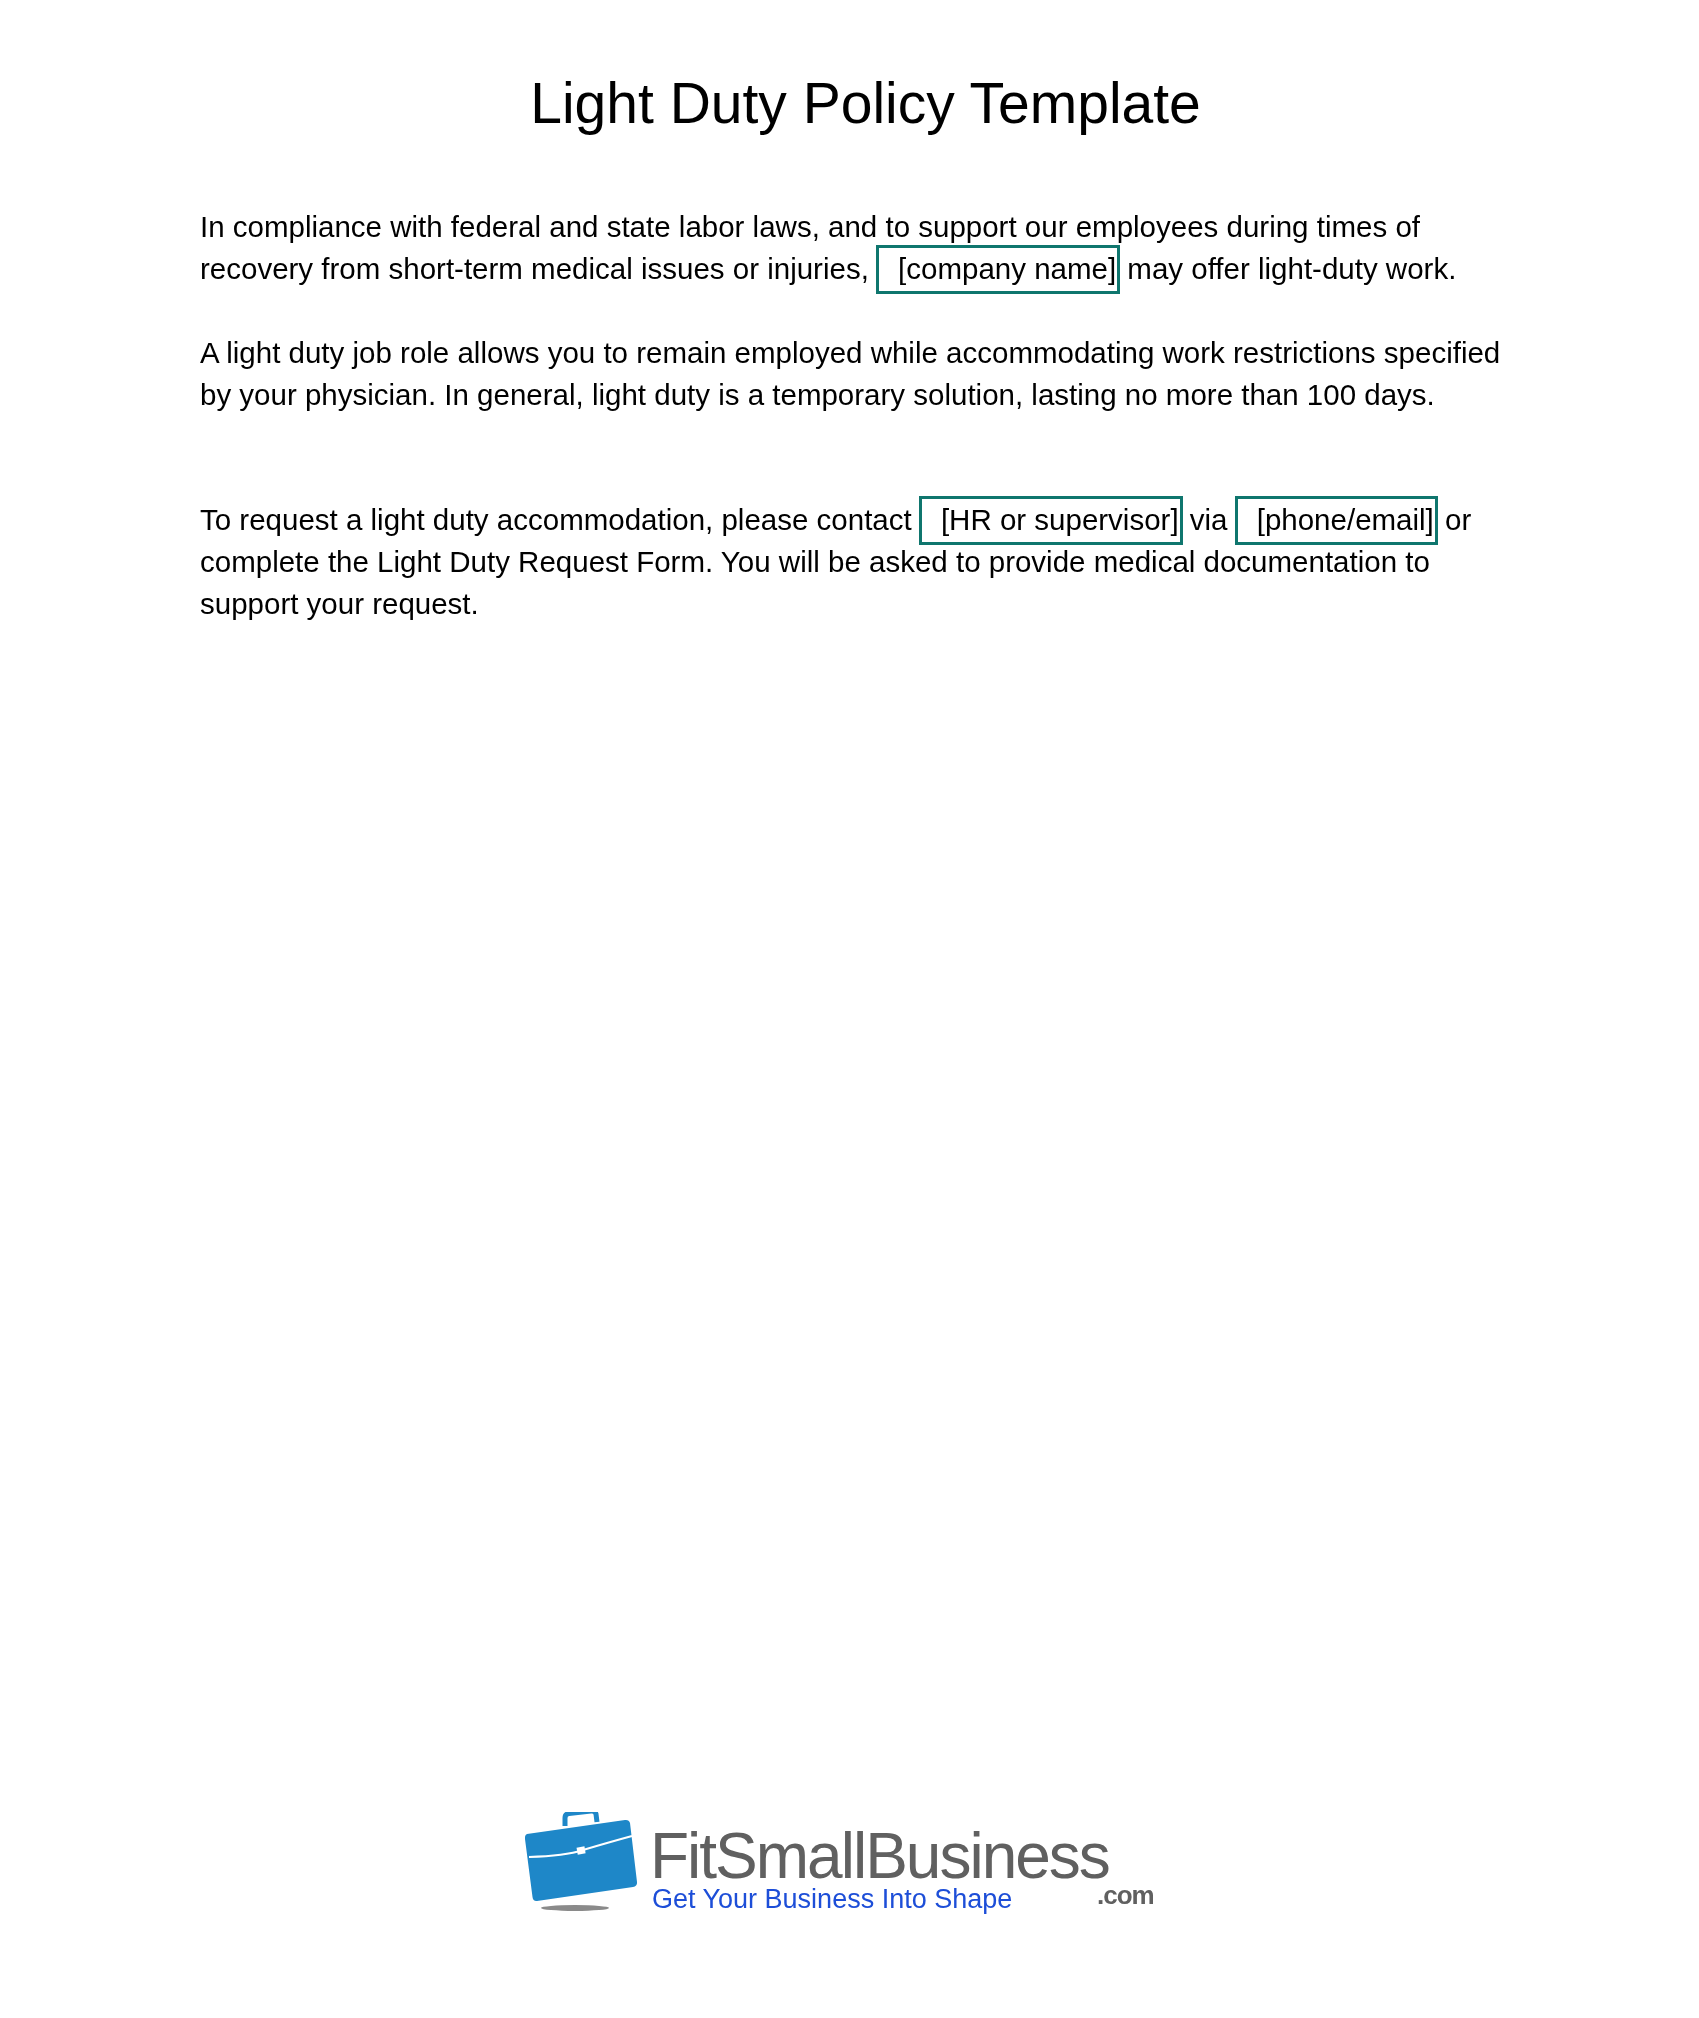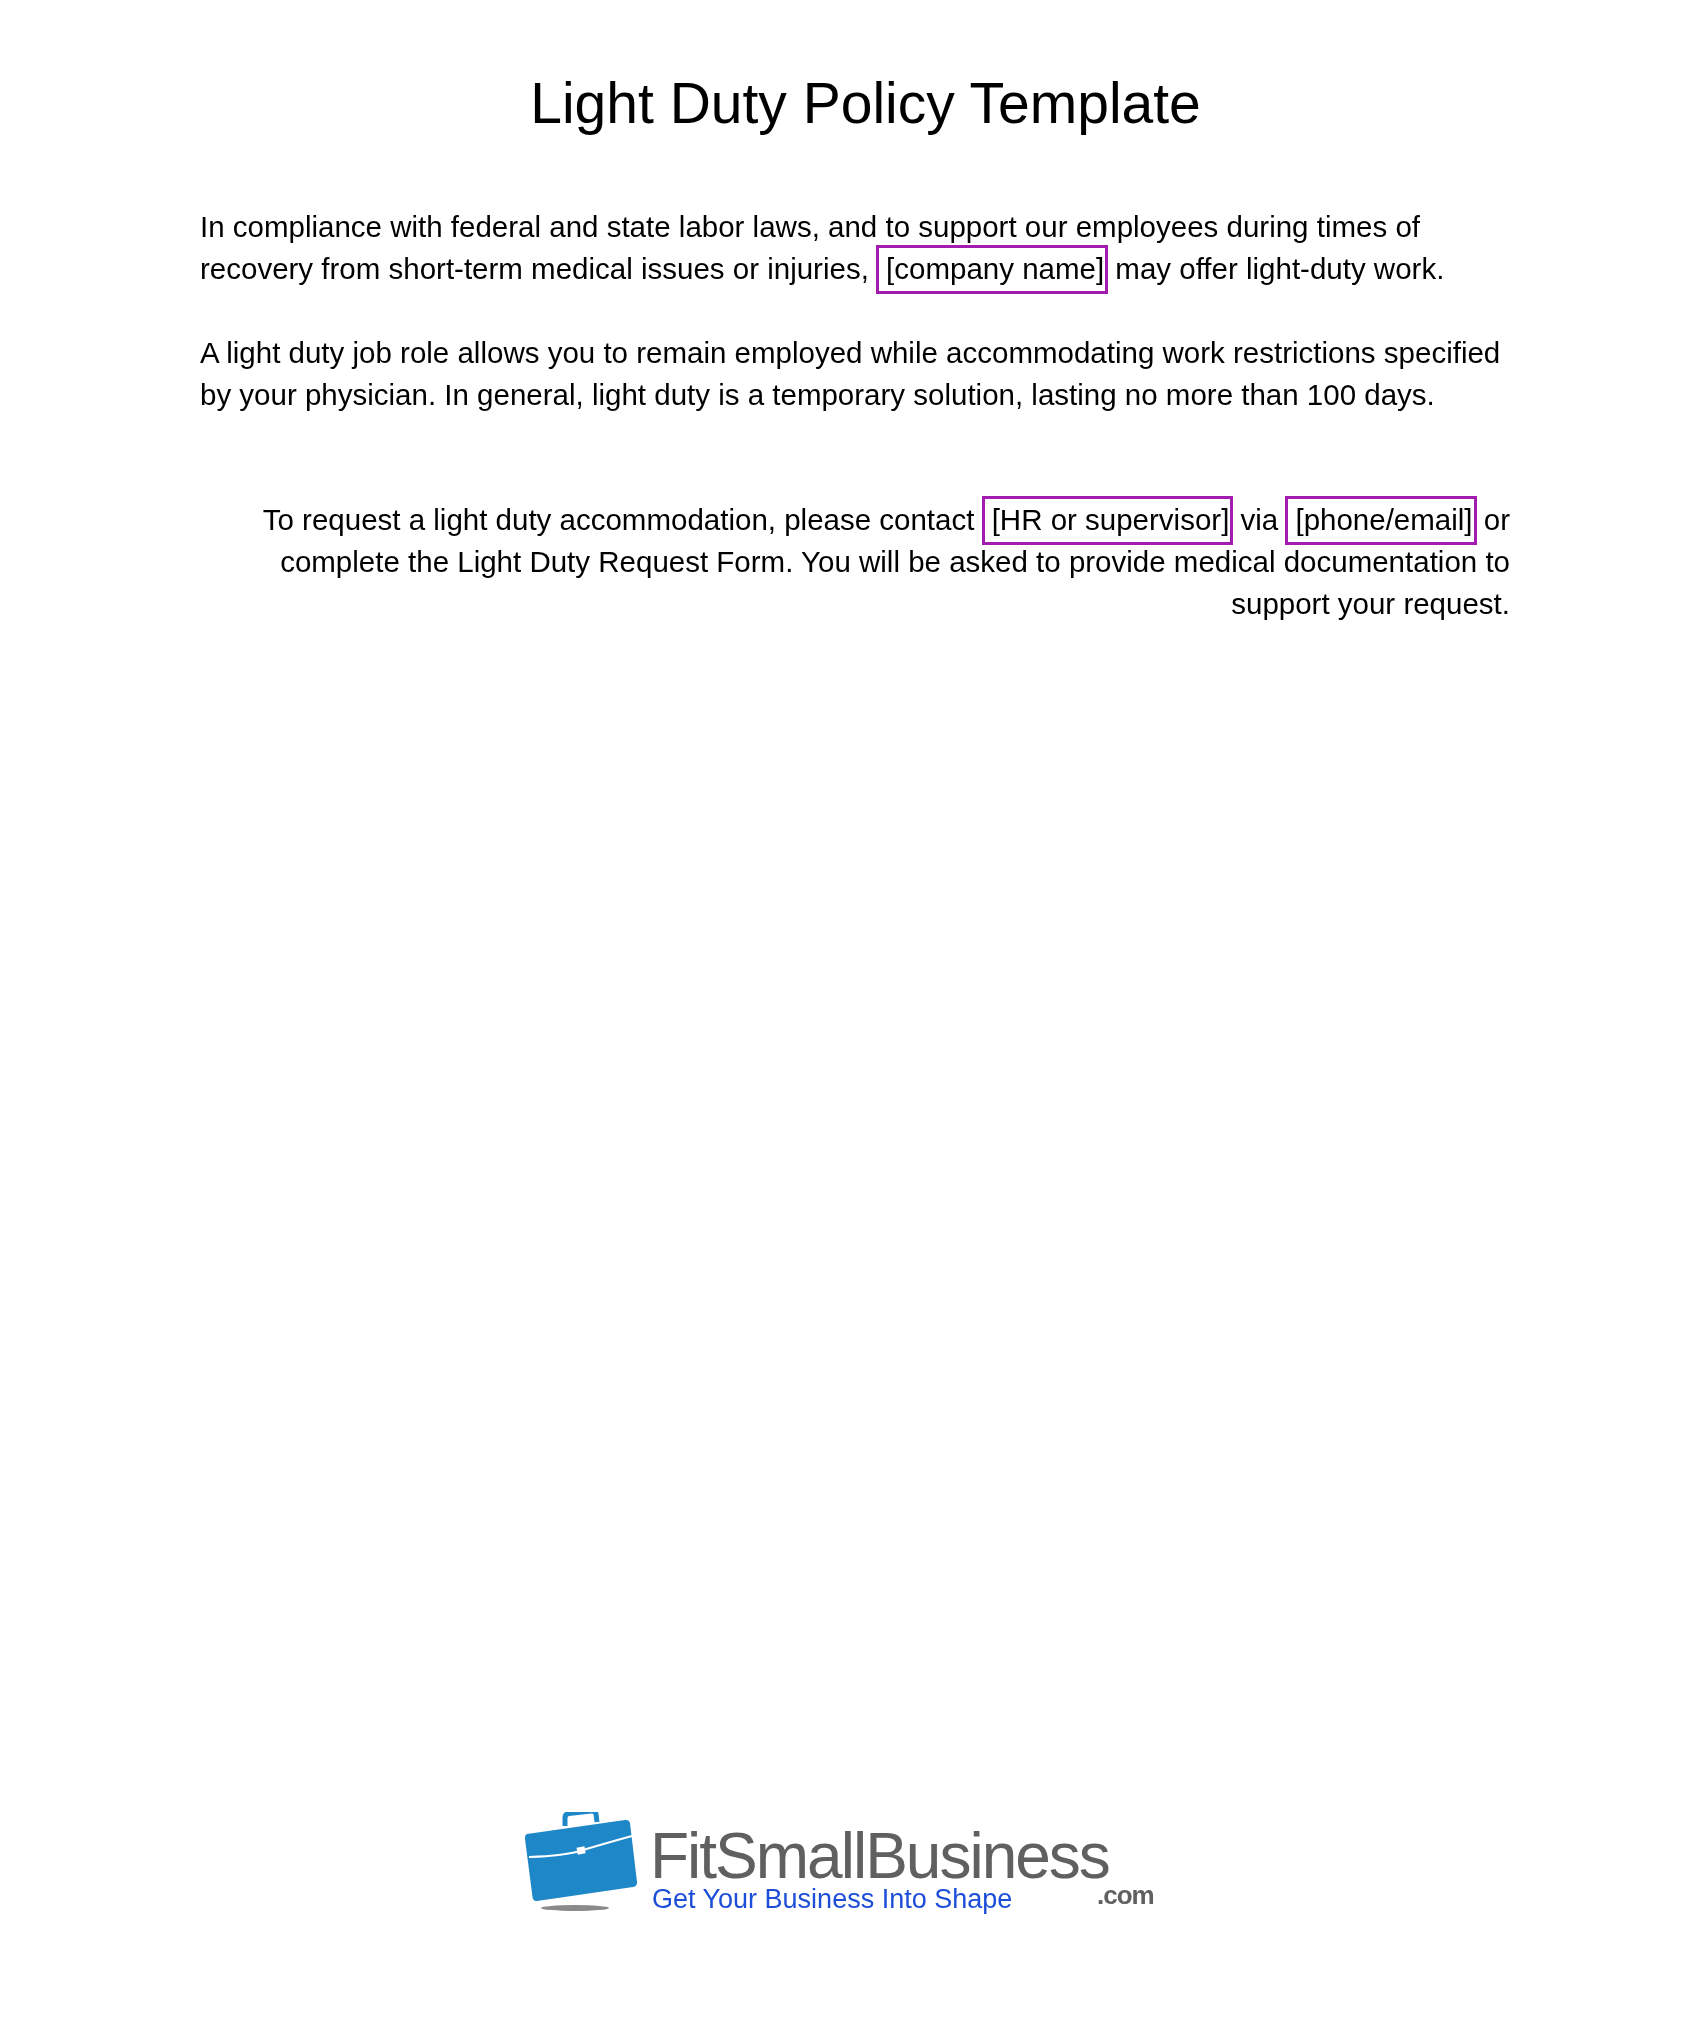--- a/index.html
+++ b/index.html
@@ -4,22 +4,22 @@
   <style>
     html, body { margin: 0; padding: 0; background: #ffffff; }
     body { width: 1699px; height: 2018px; position: relative; overflow: hidden;
            font-family: "Liberation Sans", sans-serif; color: #000; }
     .title { position: absolute; left: 0; width: 1699px; top: 52px; text-align: center;
              font-size: 57px; line-height: 70px; margin: 16px; font-weight: normal; }
     .para { position: absolute; left: 200px; width: 1310px; font-size: 29.5px;
             line-height: 42px; margin: 0; }
     .p1 { top: 206px; }
     .p2 { top: 332px; }
-    .p3 { top: 499px; text-align: right; }
-    .ph { border: 3px solid #a21caf; padding: 4px 1px 6px 7px; margin: 0 -1px; }
+    .p3 { top: 499px; }
+    .ph { border: 3px solid #0f766e; padding: 4px 1px 6px 19px; margin: 0 -1px; }
     .logo { position: absolute; left: 525px; top: 1812px; width: 650px; height: 110px; }
     .logo-word { position: absolute; left: 125px; top: 12px; font-size: 64px; font-weight: normal;
                  color: #606060; letter-spacing: -2px; line-height: 64px; white-space: nowrap; }
     .logo-tag { position: absolute; left: 127px; top: 72px; font-size: 27px; color: #1d4ed8;
                 line-height: 30px; white-space: nowrap; }
     .logo-com { position: absolute; left: 572px; top: 66px; font-size: 26px; font-weight: bold;
                 color: #606060; line-height: 34px; letter-spacing: -1px; }
     .briefcase { position: absolute; left: 0; top: 0; width: 115px; height: 100px; }
   </style>
 </head>

